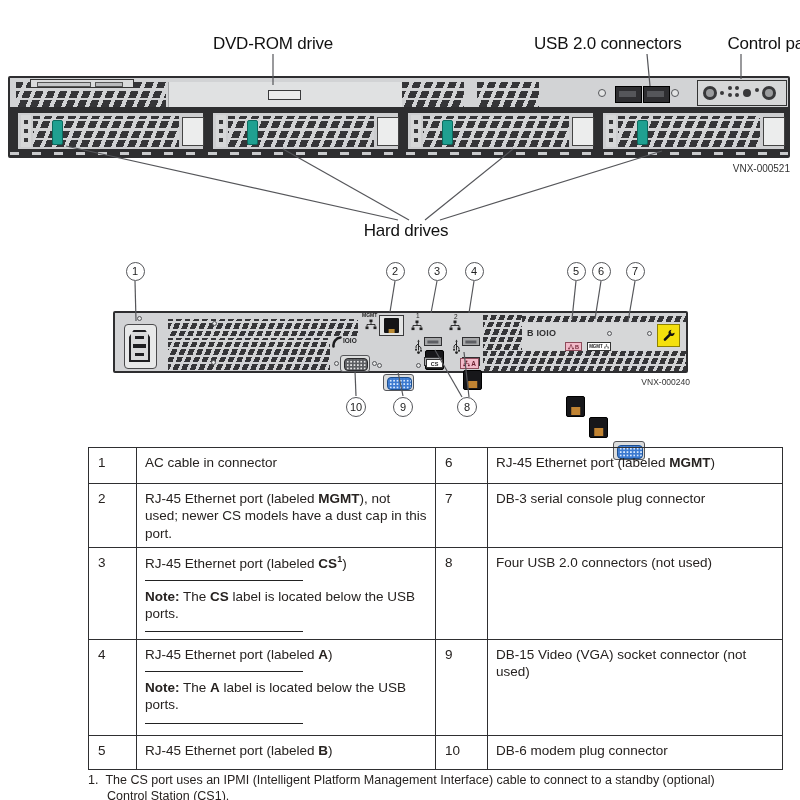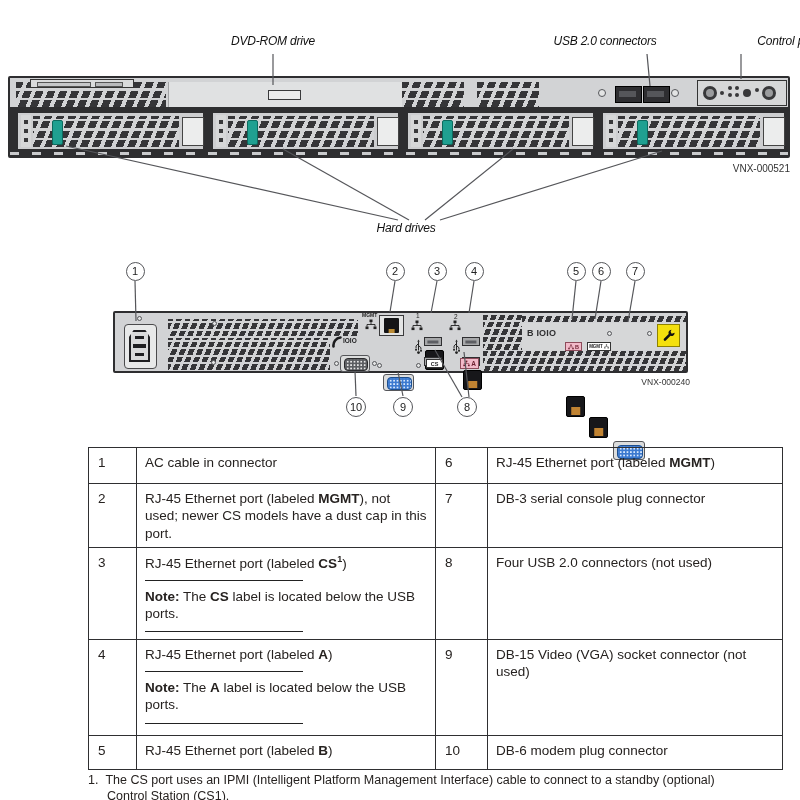--- a/index.html
+++ b/index.html
@@ -1,19 +1,19 @@
 <!DOCTYPE html>
 <html><head>
 <meta charset="utf-8">
 <style>
   html,body{margin:0;padding:0;background:#fff;}
   #canvas{position:relative;width:800px;height:800px;background:#fff;overflow:hidden;
           font-family:"Liberation Sans",sans-serif;color:#1c1c1e;}
   .abs{position:absolute;}
-  .toplabel{font-size:12px;letter-spacing:-0.2px;color:#111;white-space:nowrap;font-style:italic;}
+  .toplabel{font-size:17px;letter-spacing:-0.2px;color:#111;white-space:nowrap;}
   .figid{color:#333;white-space:nowrap;}
 
   
   .hatchF{background-color:#d2d3d5;background-image:
     repeating-linear-gradient(0deg, rgba(210,211,213,0) 0 7px, #d2d3d5 7px 9.5px),
     repeating-linear-gradient(112deg, #353538 0 7px, #d2d3d5 7px 11px);}
   .hatchR{background-color:#d2d3d5;background-image:
     repeating-linear-gradient(0deg, rgba(210,211,213,0) 0 5.5px, #d2d3d5 5.5px 7.5px),
     repeating-linear-gradient(112deg, #353538 0 5px, #d2d3d5 5px 8px);}
 

